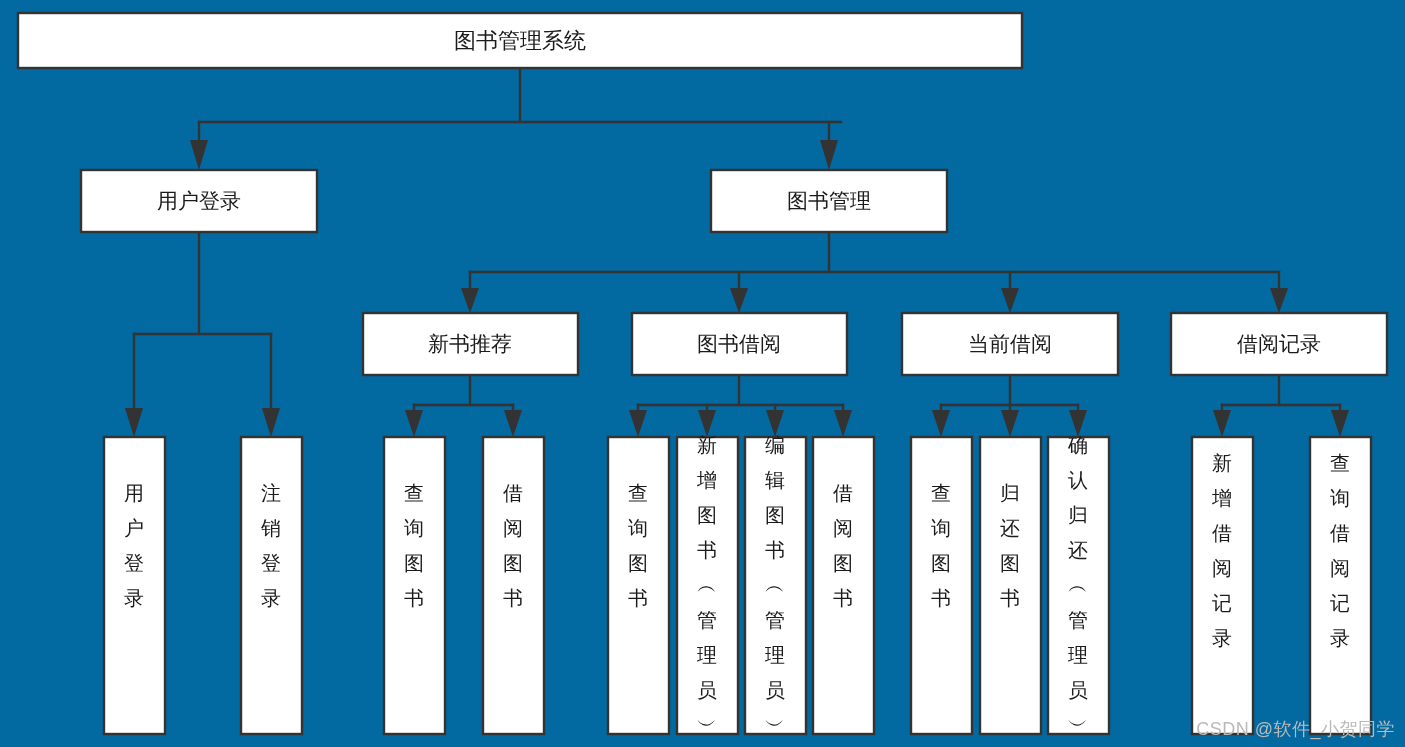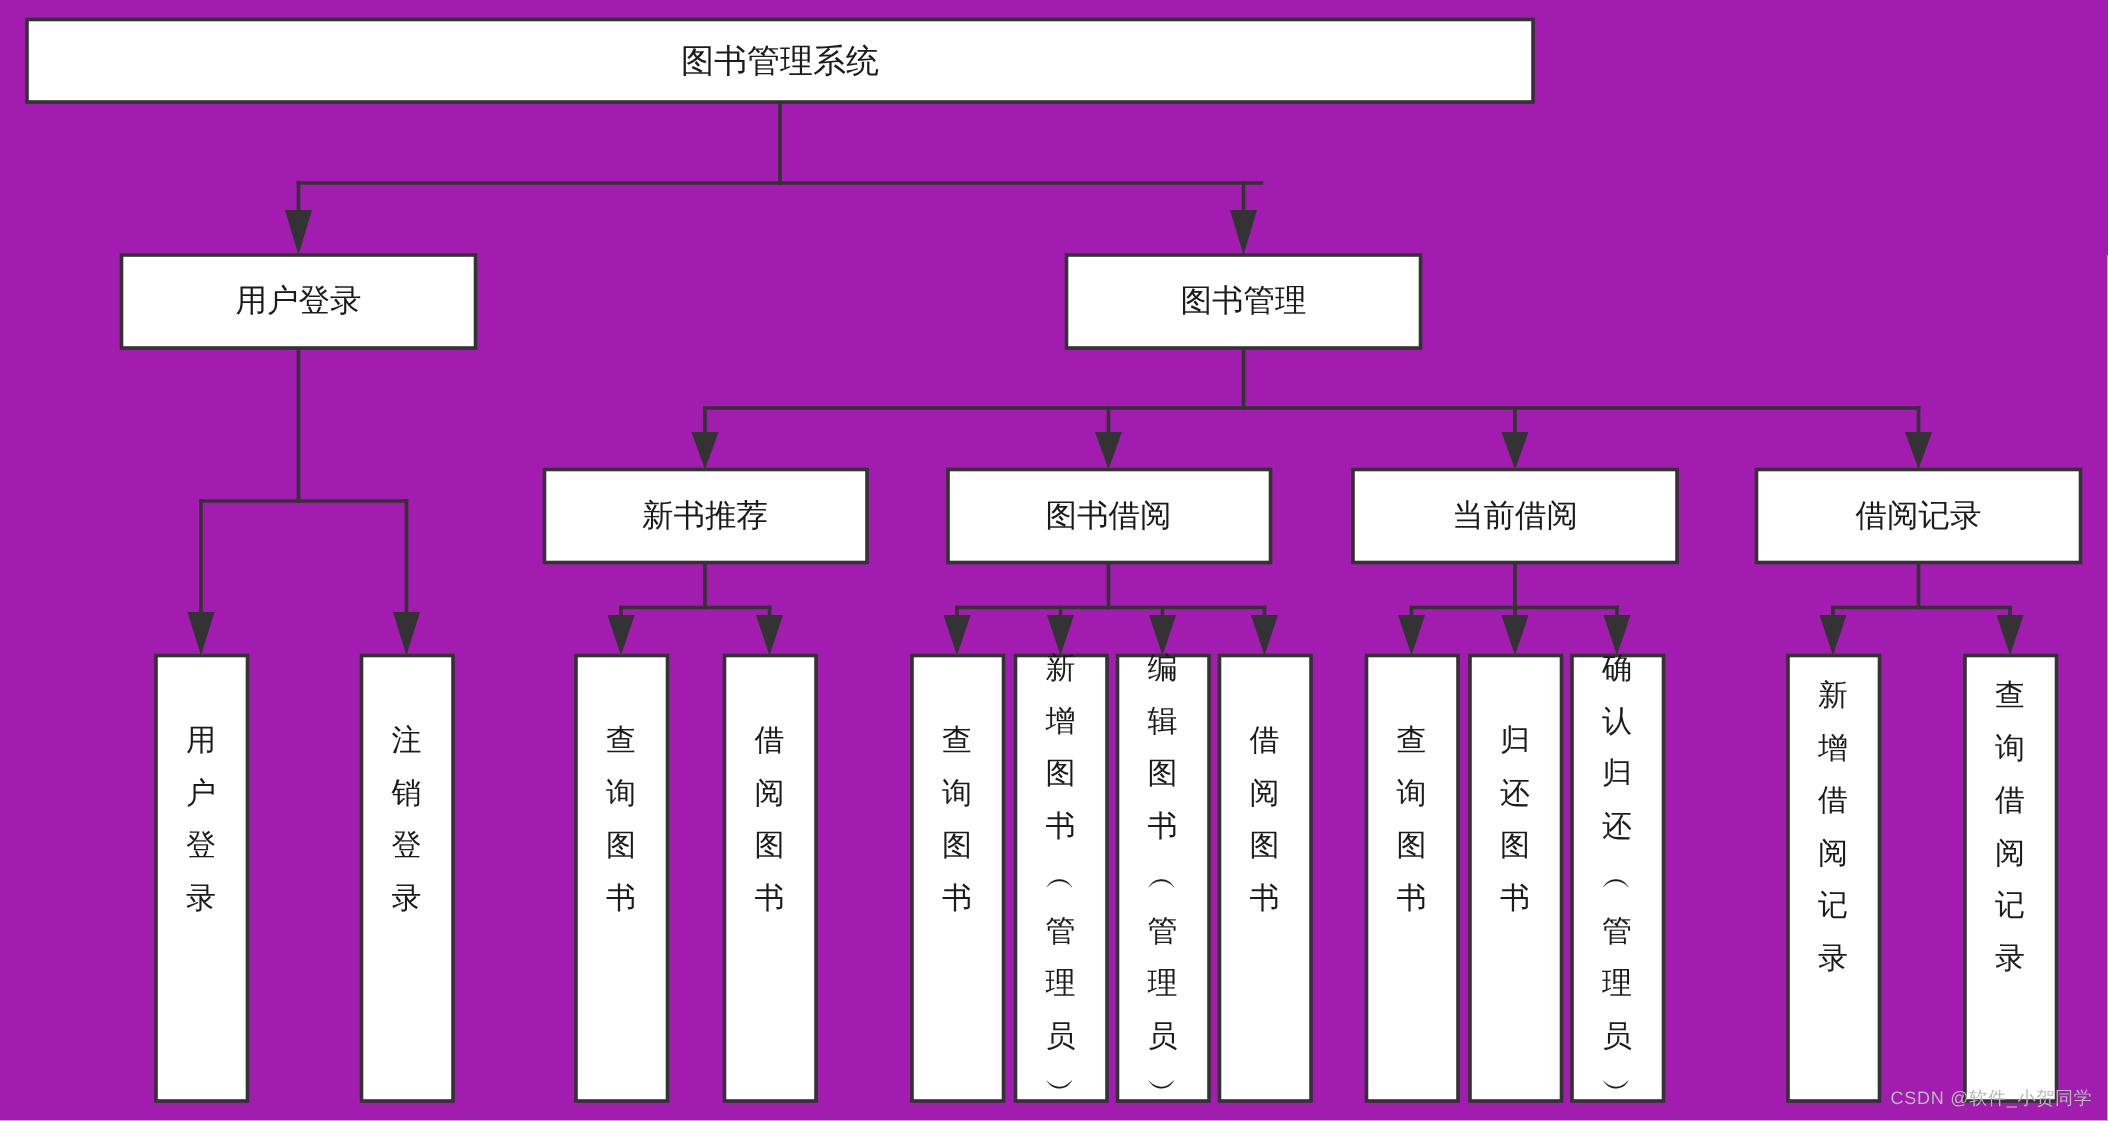--- a/index.html
+++ b/index.html
@@ -7,21 +7,21 @@
     padding: 0;
     background: #ffffff;
   }
   body {
     font-family: "Liberation Sans", "DejaVu Sans", sans-serif;
   }
   #stage {
     position: relative;
     width: 1405px;
     height: 747px;
-    background: #a21caf;
+    background: #0369a1;
     overflow: hidden;
   }
   svg#tree {
     position: absolute;
     left: 0;
     top: 0;
     width: 1405px;
     height: 747px;
   }
   .node-box {
@@ -53,21 +53,21 @@
     fill: #1b1b1b;
     font-family: "Liberation Sans", "DejaVu Sans", sans-serif;
     font-size: 20px;
     text-anchor: middle;
   }
   .watermark {
     position: absolute;
     right: 10px;
     bottom: 6px;
     font-family: "Liberation Sans", "DejaVu Sans", sans-serif;
-    font-size: 12px;
+    font-size: 18px;
     color: #b9b9b9;
     letter-spacing: 0.5px;
     white-space: nowrap;
     pointer-events: none;
   }
 </style>
 </head>
 <body>
 
 <div id="stage">

